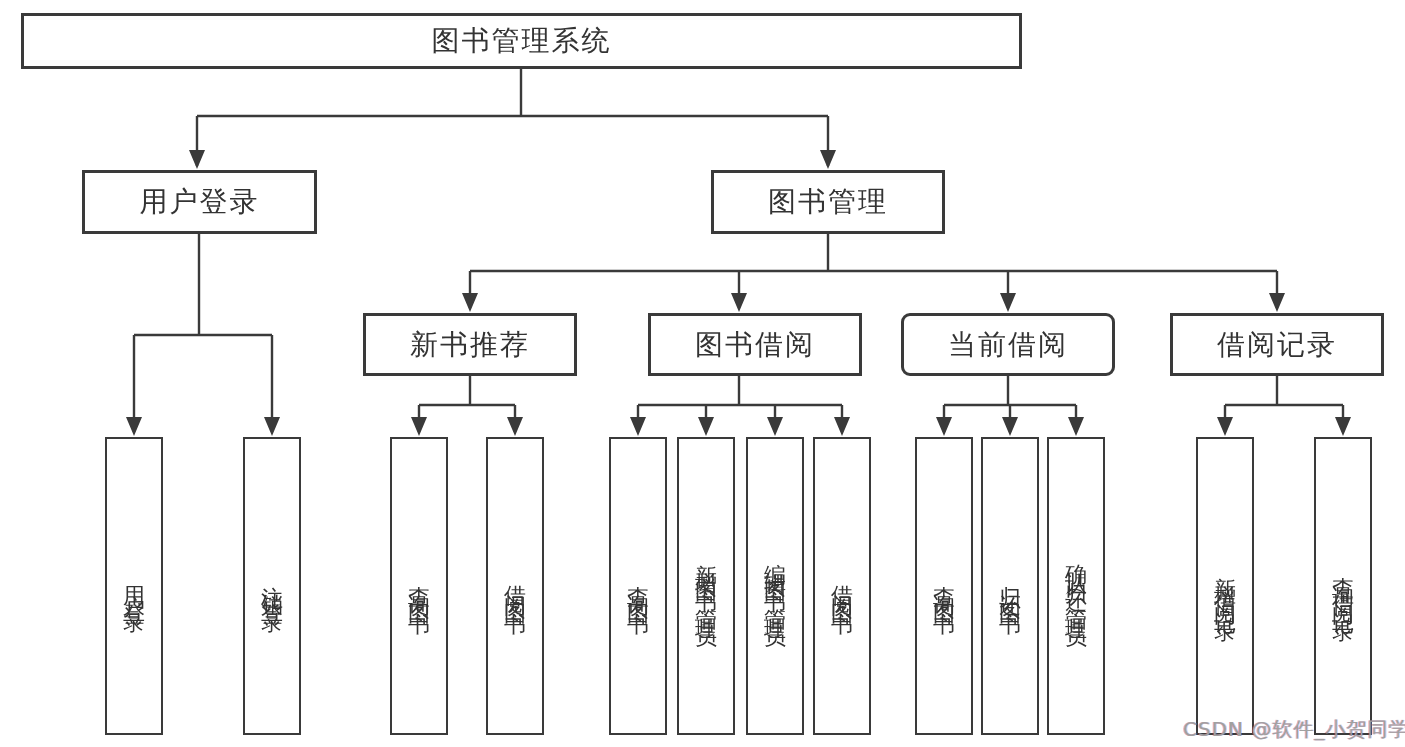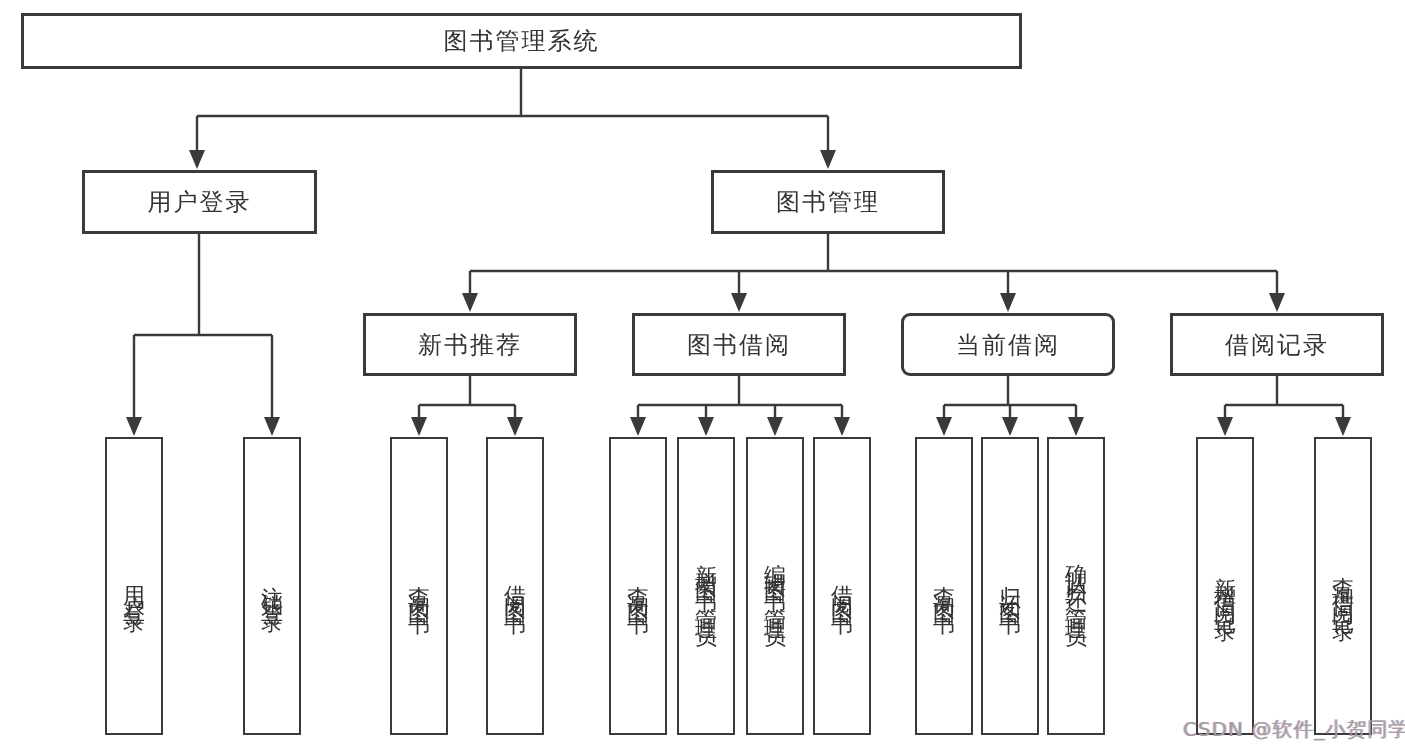--- a/index.html
+++ b/index.html
@@ -26,30 +26,30 @@
     box-sizing: border-box;
     background: #ffffff;
     border: 3px solid #3a3a3a;
     display: flex;
     align-items: center;
     justify-content: center;
     color: #333333;
     z-index: 2;
   }
   .h-label {
-    font-size: 24px;
+    font-size: 28px;
     letter-spacing: 2px;
     white-space: nowrap;
   }
   .root  { left: 21px;  top: 13px;  width: 1001px; height: 56px; }
   .lvl2a { left: 82px;  top: 170px; width: 235px;  height: 64px; }
   .lvl2b { left: 711px; top: 170px; width: 234px;  height: 64px; }
   .lvl3  { top: 313px; width: 214px; height: 63px; }
   .l3a { left: 363px; }
-  .l3b { left: 632px; }
+  .l3b { left: 648px; }
   .l3c { left: 901px; border-radius: 9px; }
   .l3d { left: 1170px; }
   .leaf {
     top: 437px;
     width: 58px;
     height: 298px;
     border-width: 2px;
   }
   .v-label {
     writing-mode: vertical-rl;

